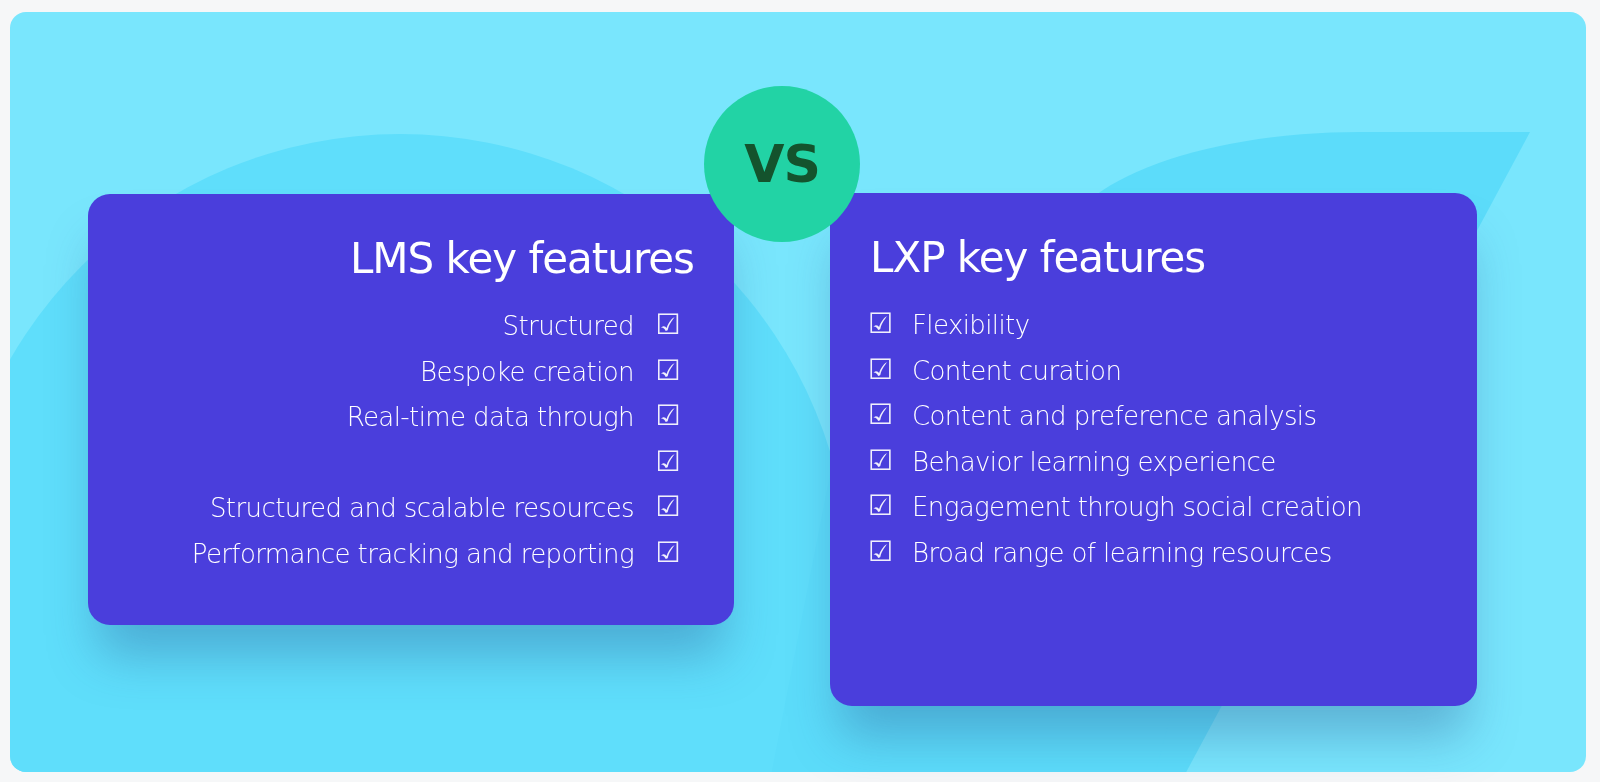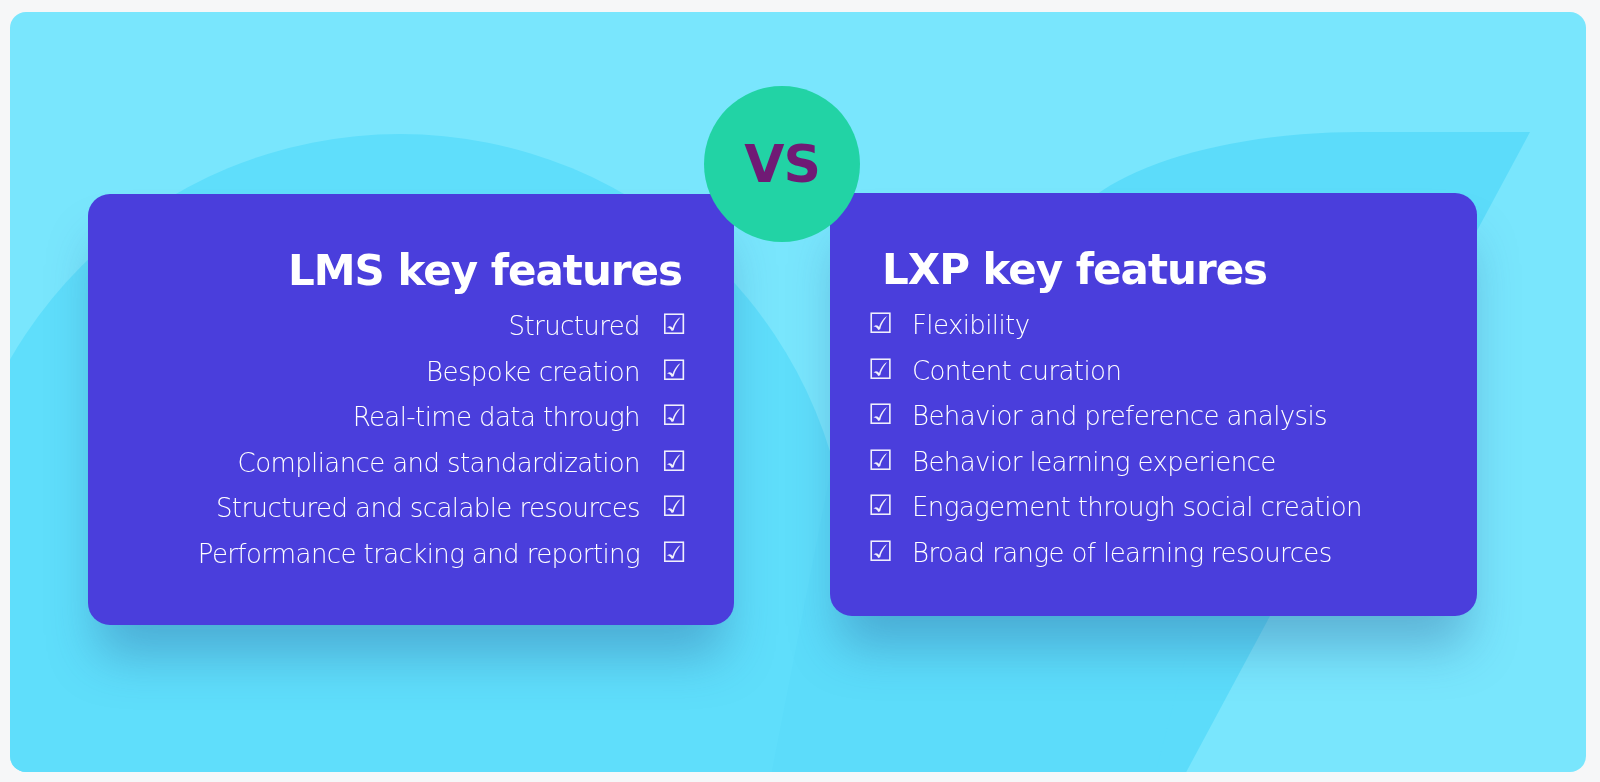--- a/index.html
+++ b/index.html
@@ -4,33 +4,33 @@
 <style>
   html, body { margin:0; padding:0; }
   body { width:1600px; height:782px; background:#f6f7f8; position:relative; overflow:hidden; font-family:"Liberation Sans", sans-serif; }
   .frame { position:absolute; left:10px; top:12px; width:1576px; height:760px; border-radius:16px; background:#79e6fd; overflow:hidden; }
   .bg-shape { position:absolute; background:#5cdcfa; }
   .shape-left { left:-60px; top:122px; width:900px; height:900px; border-radius:50%; background:#5fdefb; }
   .shape-right { position:absolute; left:1050px; top:120px; width:470px; height:700px; background:#5cdcfa; border-top-left-radius:300px 120px; clip-path: polygon(0 0, 100% 0, 100% 0, 20% 100%, 0 100%); }
   .shape-right2 { position:absolute; left:750px; top:360px; width:500px; height:460px; background:#5cdcfa; clip-path: polygon(18% 0, 100% 0, 76% 100%, 0 100%); }
   .card { position:absolute; background:#4a3edc; border-radius:22px; color:#fff; box-shadow: 0 40px 50px -10px rgba(40,80,140,0.35); }
   .card-left { left:88px; top:194px; width:646px; height:431px; }
-  .card-right { left:830px; top:193px; width:647px; height:423px; }
-  .card h2 { margin:12px; font-family:"DejaVu Sans", sans-serif; font-weight:bold; font-size:42px; letter-spacing:-1px; position:absolute; top:40px; }
+  .card-right { left:830px; top:193px; width:647px; height:513px; }
+  .card h2 { margin:0; font-family:"DejaVu Sans", sans-serif; font-weight:normal; font-size:42px; letter-spacing:-1px; position:absolute; top:40px; }
   .card-left h2 { right:40px; }
   .card-right h2 { left:40px; }
   .list { position:absolute; top:117px; list-style:none; margin:0; padding:0; }
-  .card-left .list { right:48px; text-align:right; }
+  .card-left .list { right:54px; text-align:right; }
   .card-right .list { left:38px; }
   .list li { height:45.5px; line-height:30px; font-family:"DejaVu Sans", sans-serif; font-size:26px; font-weight:300; display:flex; align-items:flex-start; letter-spacing:-0.6px; }
   .card-left .list li { justify-content:flex-end; }
   .chk { display:inline-block; width:26px; height:28px; font-size:28px; line-height:28px; color:#fff; opacity:0.92; }
   .card-left .chk { margin-left:20px; }
   .card-right .chk { margin-right:18px; }
-  .vs { position:absolute; left:704px; top:86px; width:156px; height:156px; border-radius:50%; background:#22d3a5; display:flex; align-items:center; justify-content:center; font-family:"DejaVu Sans", sans-serif; font-weight:bold; font-size:52px; color:#701a75; letter-spacing:-1px; z-index:5; }
+  .vs { position:absolute; left:704px; top:86px; width:156px; height:156px; border-radius:50%; background:#22d3a5; display:flex; align-items:center; justify-content:center; font-family:"DejaVu Sans", sans-serif; font-weight:bold; font-size:52px; color:#14532d; letter-spacing:-1px; z-index:5; }
 </style>
 </head>
 <body>
 
 <div class="frame">
   <div class="bg-shape shape-left"></div>
   <div class="shape-right"></div>
   <div class="shape-right2"></div>
 </div>
 
@@ -43,21 +43,20 @@
       </li>
     <li>
         <span>Bespoke creation</span>
         <span class="chk">☑</span>
       </li>
     <li>
         <span>Real-time data through</span>
         <span class="chk">☑</span>
       </li>
     <li>
-        <span>Compliance and standardization</span>
         <span class="chk">☑</span>
       </li>
     <li>
         <span>Structured and scalable resources</span>
         <span class="chk">☑</span>
       </li>
     <li>
         <span>Performance tracking and reporting</span>
         <span class="chk">☑</span>
       </li>
@@ -70,21 +69,21 @@
     <li>
         <span class="chk">☑</span>
         <span>Flexibility</span>
       </li>
     <li>
         <span class="chk">☑</span>
         <span>Content curation</span>
       </li>
     <li>
         <span class="chk">☑</span>
-        <span>Behavior and preference analysis</span>
+        <span>Content and preference analysis</span>
       </li>
     <li>
         <span class="chk">☑</span>
         <span>Behavior learning experience</span>
       </li>
     <li>
         <span class="chk">☑</span>
         <span>Engagement through social creation</span>
       </li>
     <li>

